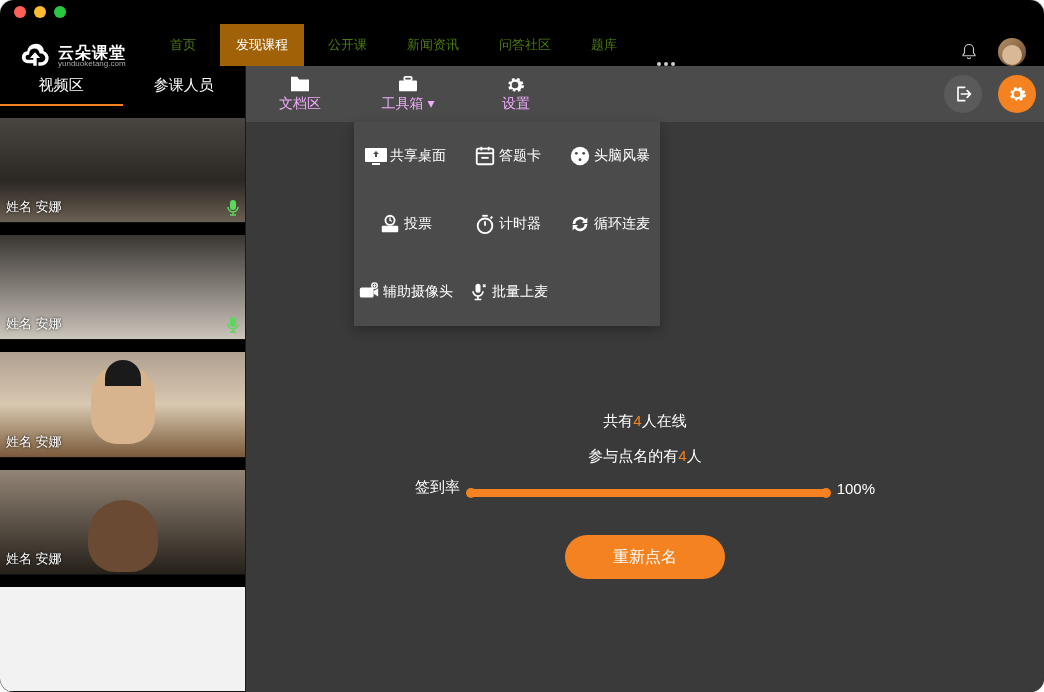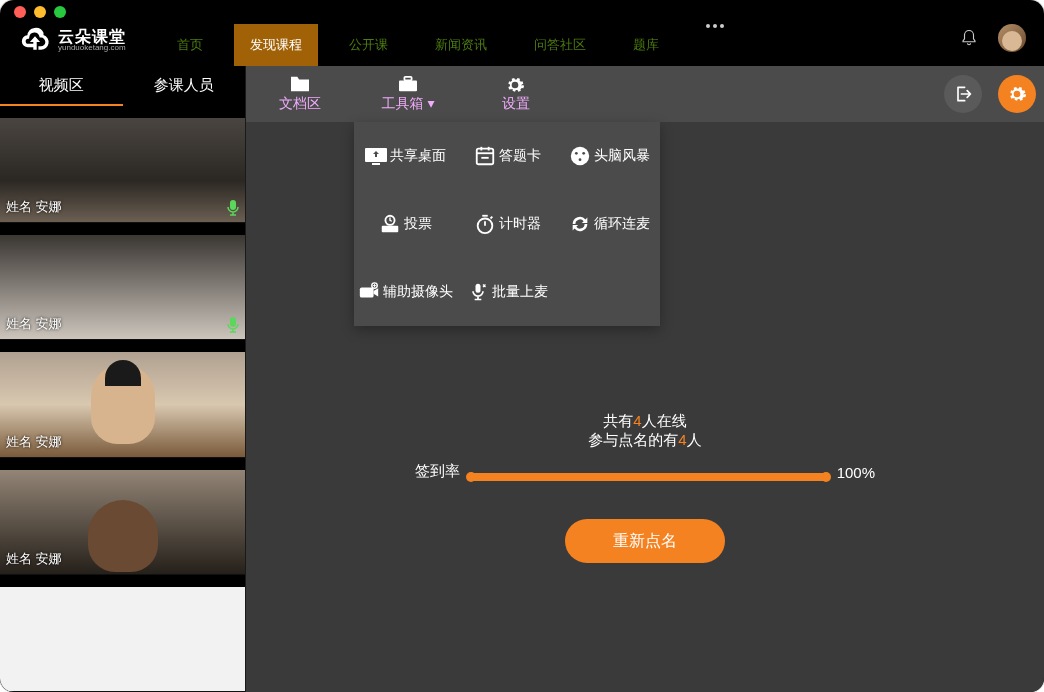--- a/index.html
+++ b/index.html
@@ -4,21 +4,21 @@
 <style>
 * { margin: 0; padding: 0; box-sizing: border-box; font-family: -apple-system, "PingFang SC", "Microsoft YaHei", sans-serif; }
 body { background: #fff; display: flex; align-items: center; justify-content: center; min-height: 692px; }
 .window { width: 1044px; height: 692px; border-radius: 14px; background: #000; overflow: hidden; position: relative; box-shadow: 0 0 0 1px #d0d0d0; }
 .titlebar { height: 24px; display: flex; align-items: center; padding: 0 14px; gap: 8px; }
 .tl-dot { width: 12px; height: 12px; border-radius: 50%; }
 .tl-dot.r { background: #ff5f57; }
 .tl-dot.y { background: #febc2e; }
 .tl-dot.g { background: #28c840; }
 
-.topnav { height: 42px; background: #000; display: flex; align-items: flex-start; padding: 0 18px; gap: 15px; }
+.topnav { height: 42px; background: #000; display: flex; align-items: flex-end; padding: 0 18px; gap: 8px; }
 .logo { display: flex; align-items: center; gap: 6px; color: #fff; margin-right: 20px; }
 .logo .cloud { width: 34px; height: 26px; position: relative; }
 .logo .brand { font-size: 16px; font-weight: 600; letter-spacing: 1px; }
 .logo .sub { font-size: 8px; color: #aaa; position: absolute; bottom: -2px; left: 40px; }
 .navitem { color: #4d7c0f; font-size: 13px; padding: 0 16px; height: 42px; display: flex; align-items: center; cursor: pointer; }
 .navitem.active { background: #a16207; color: #fff; }
 .nav-more { color: #ccc; padding: 0 16px; cursor: pointer; }
 .nav-right { margin-left: auto; display: flex; align-items: center; gap: 20px; }
 .bell { width: 18px; height: 18px; cursor: pointer; }
 .avatar-top { width: 28px; height: 28px; border-radius: 50%; background: linear-gradient(135deg, #b59068, #6b4a2e); display: flex; align-items: center; justify-content: center; overflow: hidden; }
@@ -52,21 +52,21 @@
 .circlebtn { width: 38px; height: 38px; border-radius: 50%; display: flex; align-items: center; justify-content: center; margin: 9px 8px; cursor: pointer; }
 .circlebtn.exit { background: #5a5a5a; }
 .circlebtn.settings { background: #f58220; }
 
 .dropdown { position: absolute; left: 108px; top: 56px; width: 306px; background: #4b4b4b; display: grid; grid-template-columns: repeat(3, 1fr); z-index: 10; box-shadow: 0 4px 12px rgba(0,0,0,0.3); }
 .dd-item { height: 68px; display: flex; flex-direction: row; align-items: center; justify-content: center; gap: 2px; color: #fff; font-size: 14px; cursor: pointer; position: relative; }
 .dd-item.highlighted { box-shadow: inset 0 0 0 3px #d43a2a; }
 .dd-item .ico { width: 24px; height: 22px; display: flex; align-items: center; justify-content: center; }
 
 .content-area { flex: 1; display: flex; flex-direction: column; align-items: center; justify-content: flex-start; padding-top: 290px; color: #fff; }
-.online-line { font-size: 15px; margin-bottom: 0; }
+.online-line { font-size: 15px; margin-bottom: 16px; }
 .online-line .num { color: #f58220; }
 .participants-line { font-size: 15px; margin-bottom: 12px; }
 .participants-line .num { color: #f58220; }
 .progress-row { display: flex; align-items: flex-end; gap: 7px; width: 460px; }
 .progress-label { font-size: 15px; }
 .progress-bar { flex: 1; height: 8px; background: #f58220; border-radius: 4px; position: relative; }
 .progress-bar::before, .progress-bar::after { content: ''; position: absolute; width: 10px; height: 10px; border-radius: 50%; background: #f58220; top: -1px; }
 .progress-bar::before { left: -1px; }
 .progress-bar::after { right: -1px; }
 .progress-pct { font-size: 15px; }

